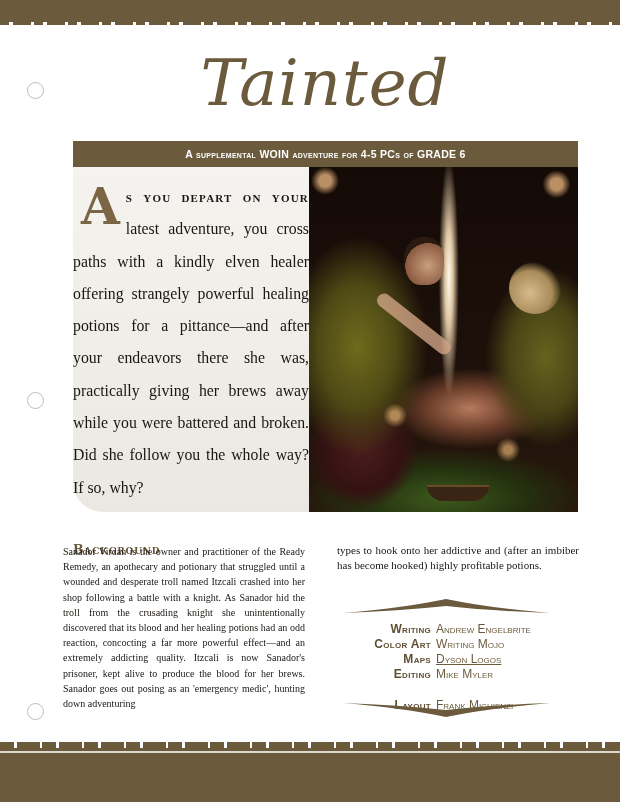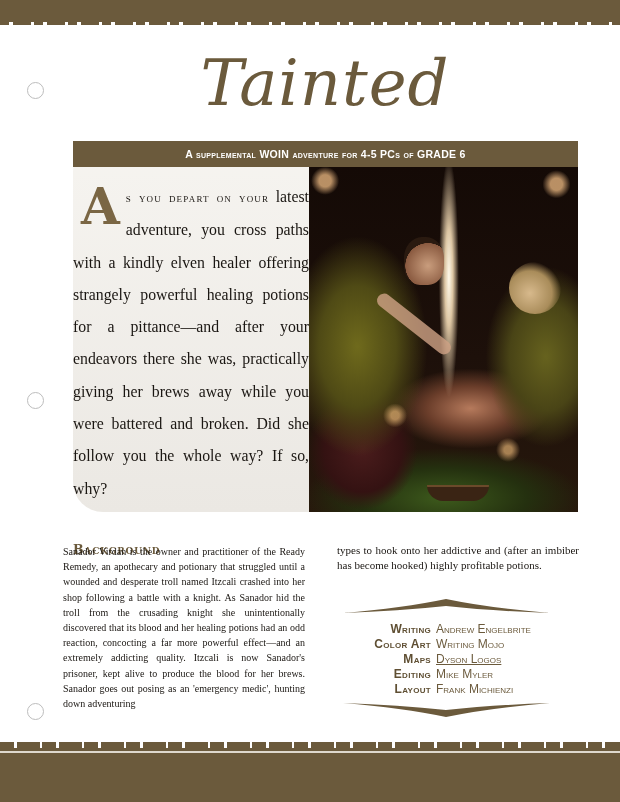--- a/index.html
+++ b/index.html
@@ -25,21 +25,21 @@
       background: linear-gradient(180deg, #f6f4f0 0%, #ebe8e3 100%); border-radius: 30px; }
     .banner { position: absolute; left: 0; top: 0; width: 505px; height: 26px; background: #6b5a3c;
       color: #ffffff; text-align: center; font-family: "Liberation Sans", sans-serif; font-weight: bold;
       font-size: 10.5px; line-height: 26px; font-variant: small-caps; letter-spacing: 0.3px; }
 
     .intro-text { position: absolute; left: 0; top: 40px; width: 236px; padding-left: 0;
       font-family: "Liberation Serif", serif; font-size: 15.8px; line-height: 32.3px;
       text-align: justify; color: #1a1612; }
     .dropcap { float: left; font-family: "DejaVu Serif", serif; font-size: 50px; line-height: 44px;
       color: #7a6644; margin: 4px 6px 0 8px; font-weight: bold; }
-    .intro-lead { font-variant: small-caps; letter-spacing: 1.2px; font-weight: normal; font-size: 13px; }
+    .intro-lead { font-variant: small-caps; letter-spacing: 1.2px; font-weight: bold; font-size: 16px; }
 
     .art { position: absolute; left: 236px; top: 26px; width: 269px; height: 345px; overflow: hidden;
       background:
         radial-gradient(ellipse 10px 120px at 52% 32%, rgba(255,250,235,1) 0%, rgba(255,230,190,0.85) 40%, rgba(255,200,140,0) 100%),
         radial-gradient(circle at 6% 4%, rgba(255,200,140,0.7) 0 6px, rgba(0,0,0,0) 14px),
         radial-gradient(circle at 92% 5%, rgba(255,200,140,0.7) 0 6px, rgba(0,0,0,0) 14px),
         radial-gradient(circle at 32% 72%, rgba(255,200,130,0.6) 0 4px, rgba(0,0,0,0) 12px),
         radial-gradient(circle at 74% 82%, rgba(255,200,130,0.6) 0 4px, rgba(0,0,0,0) 12px),
         radial-gradient(ellipse 70px 110px at 18% 52%, #6f6a1c 0%, #4f4a15 55%, rgba(0,0,0,0) 100%),
         radial-gradient(ellipse 60px 90px at 88% 55%, #66621e 0%, #494416 60%, rgba(0,0,0,0) 100%),
@@ -113,21 +113,21 @@
     <span class="credit-name">Writing Mojo</span>
   </div>
   <div class="credit-row" style="top:54px;">
     <span class="credit-role">Maps</span>
     <a class="credit-name link">Dyson Logos</a>
   </div>
   <div class="credit-row" style="top:69px;">
     <span class="credit-role">Editing</span>
     <span class="credit-name">Mike Myler</span>
   </div>
-  <div class="credit-row" style="top:84px;">
+  <div class="credit-row" style="top:100px;">
     <span class="credit-role">Layout</span>
     <span class="credit-name">Frank Michienzi</span>
   </div>
 
   <svg class="divider" style="top:104px;" viewBox="0 0 207 16">
     <path d="M0 1 Q60 6 103 15 Q146 6 207 1 Q150 3 103 8 Q56 3 0 1 Z" fill="#6b5a3c"></path>
   </svg>
 </div>
 
 <div class="bottom-bar">

